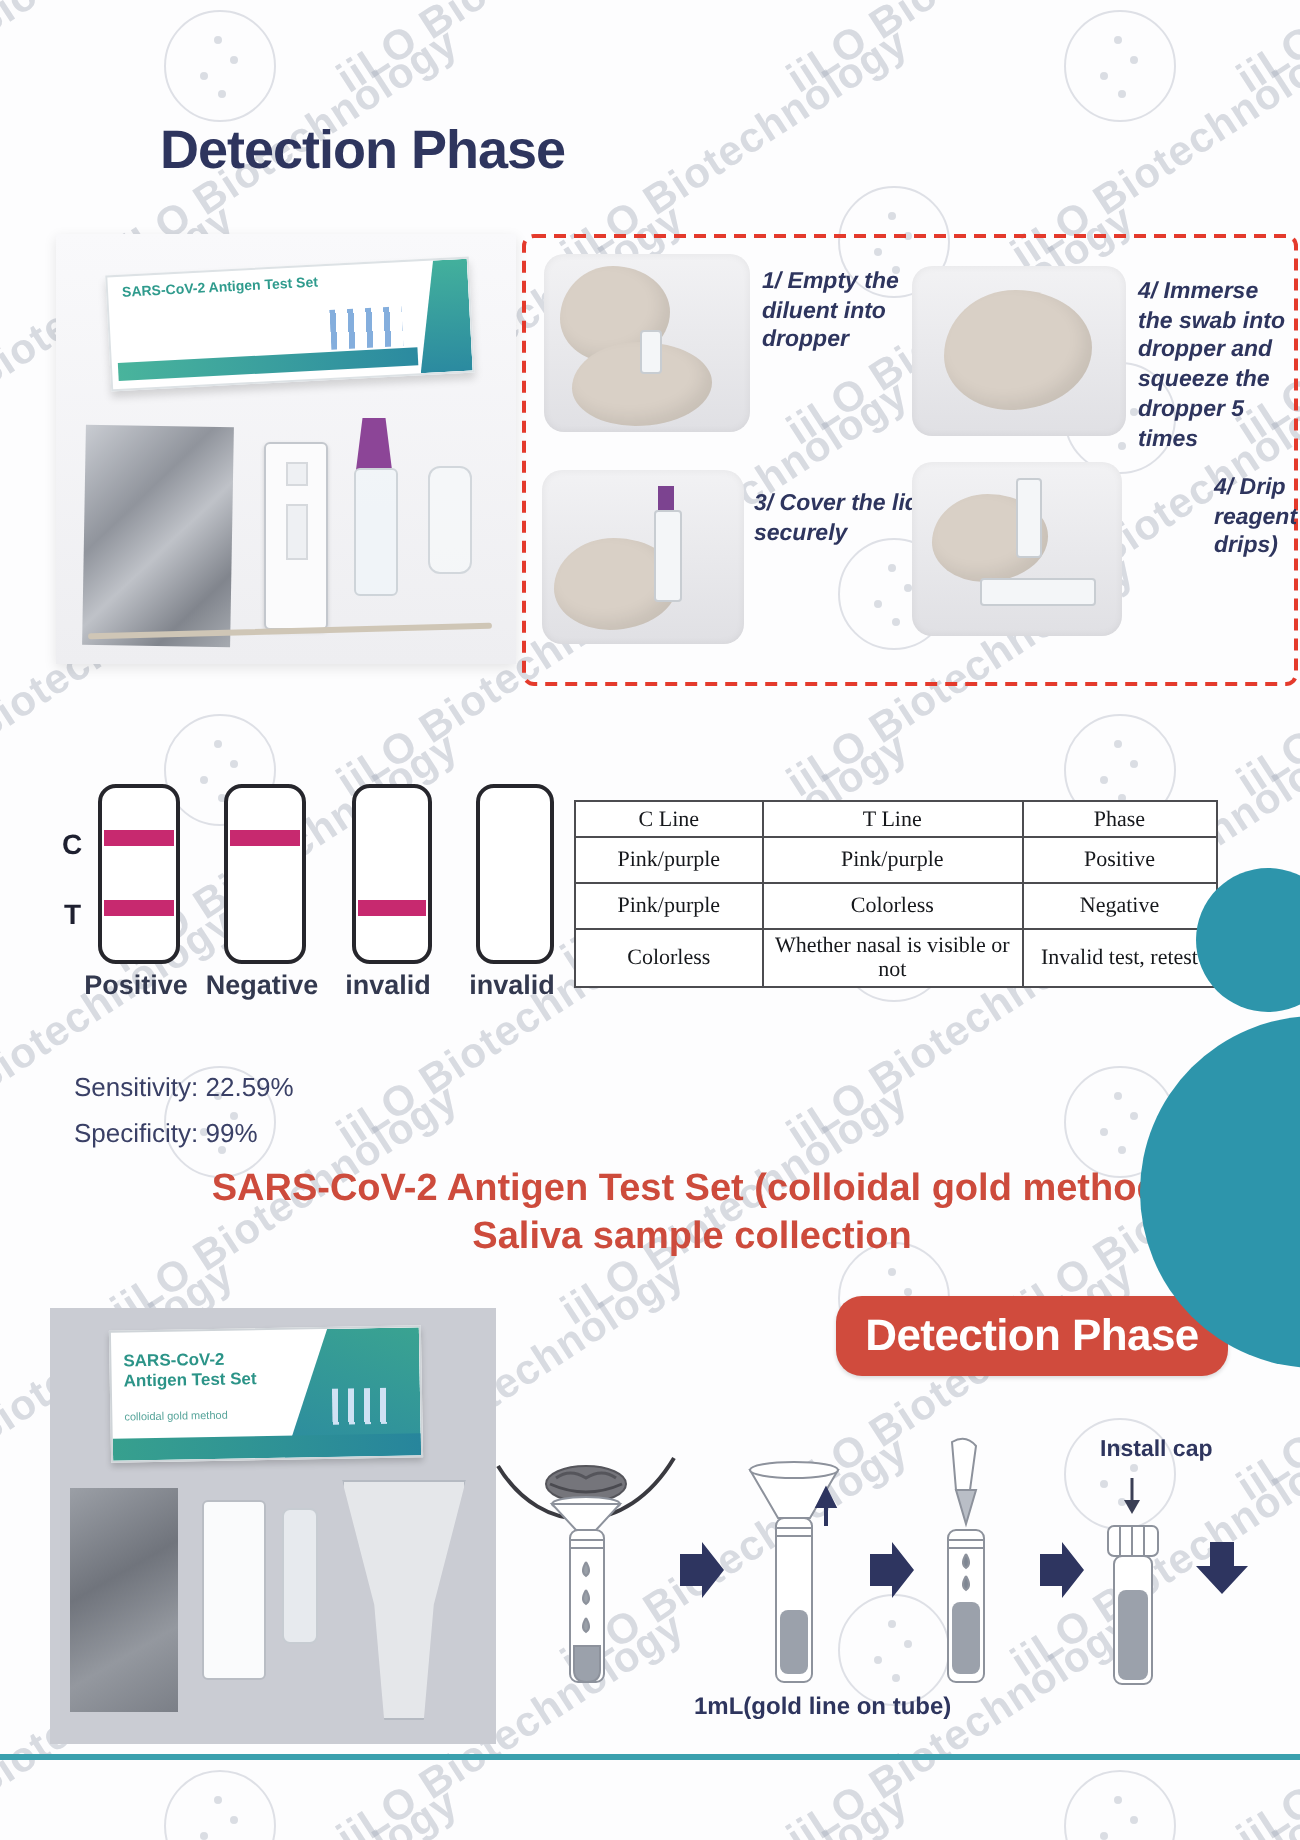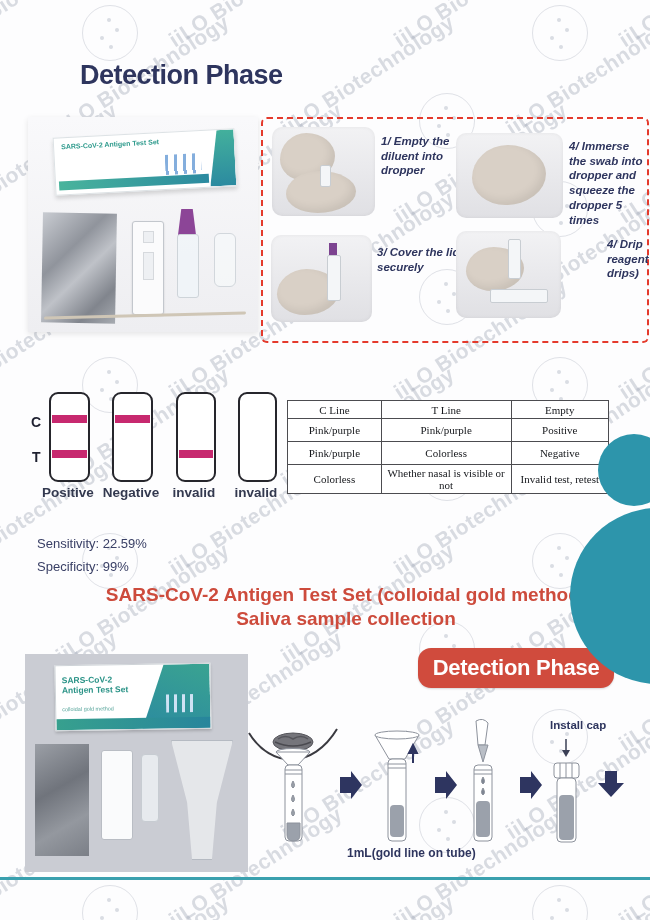--- a/index.html
+++ b/index.html
@@ -274,21 +274,21 @@
   <div class="cas-label" style="left:37px;width:62px;">Positive</div>
   <div class="cas-label" style="left:99px;width:64px;">Negative</div>
   <div class="cas-label" style="left:164px;width:60px;">invalid</div>
   <div class="cas-label" style="left:226px;width:60px;">invalid</div>
 
   <table class="rtable" id="result-table">
       <tbody>
         <tr>
           <th>C Line</th>
           <th>T Line</th>
-          <th>Empty</th>
+          <th>Phase</th>
         </tr>
         <tr>
           <td>Pink/purple</td>
           <td>Pink/purple</td>
           <td>Positive</td>
         </tr>
         <tr>
           <td>Pink/purple</td>
           <td>Colorless</td>
           <td>Negative</td>

